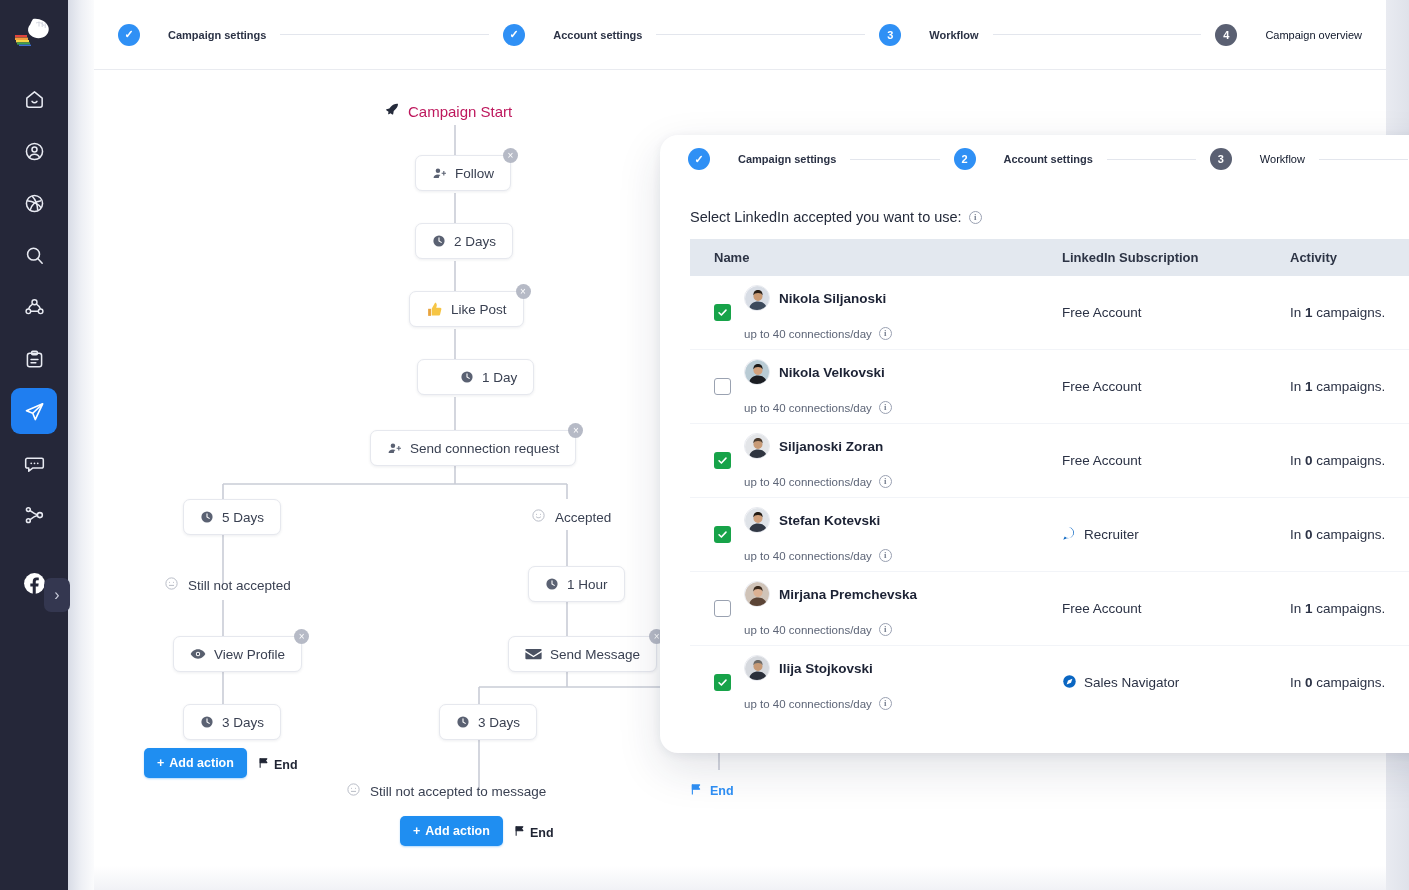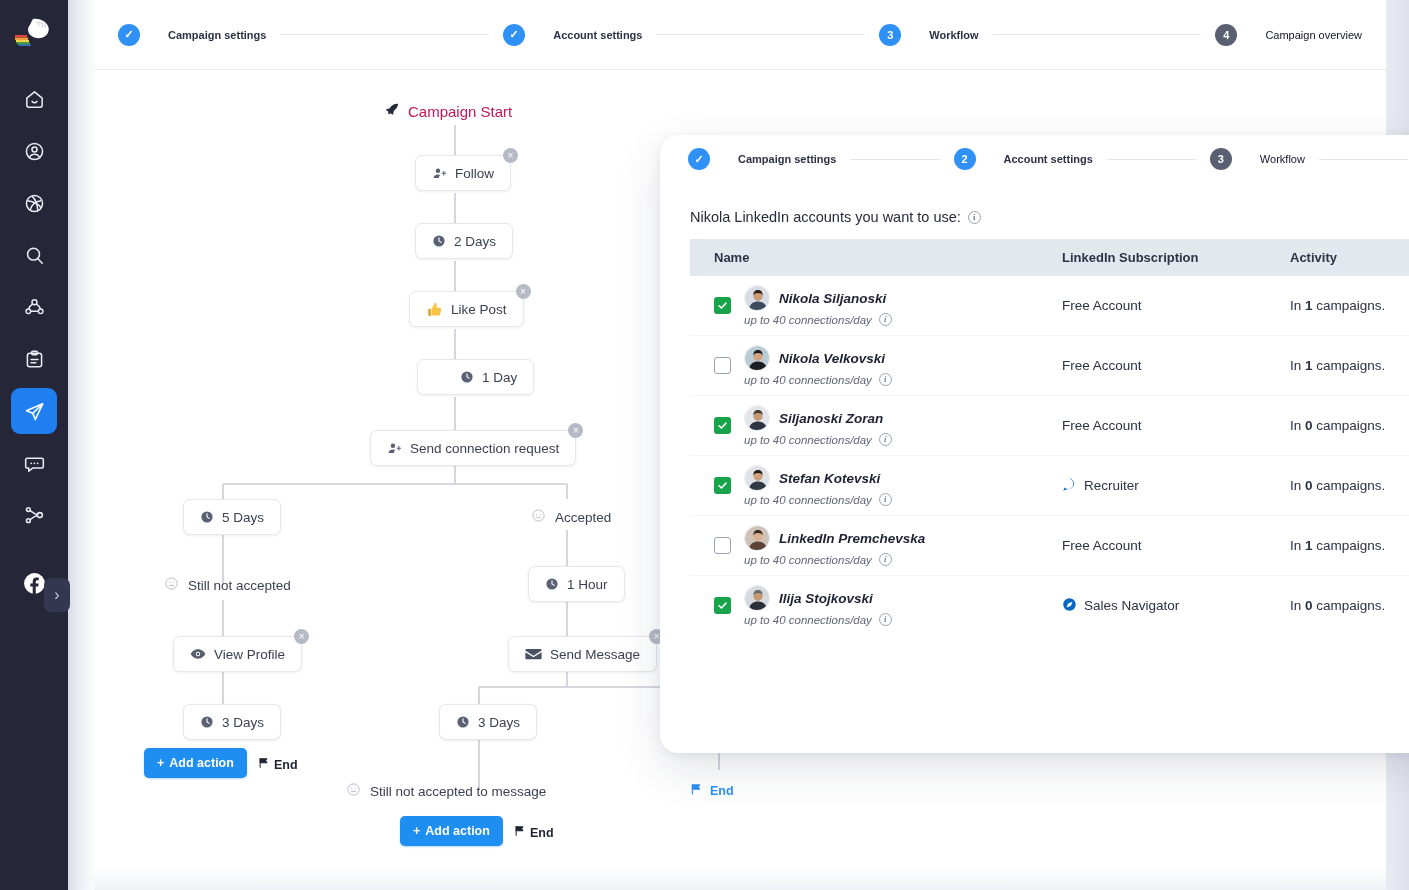--- a/index.html
+++ b/index.html
@@ -163,21 +163,21 @@
   .acct-table tbody td { padding: 9px 12px; vertical-align: middle; border-bottom: 1px solid #f2f4f8; }
   .acct-table tbody tr:last-child td { border-bottom: none; }
   .cb {
     width: 17px; height: 17px; border-radius: 3px;
     display: inline-flex; align-items: center; justify-content: center;
     flex: 0 0 auto;
   }
   .cb.on { background: #17a349; }
   .cb.off { background: #ffffff; border: 1.5px solid #9aa2b1; }
   .name-cell { display: flex; align-items: center; gap: 13px; padding-left: 12px; }
-  .person { display: flex; flex-direction: column; gap: 2px; font-style: italic; }
+  .person { display: flex; flex-direction: column; gap: 16px; }
   .person-top { display: flex; align-items: center; gap: 9px; }
   .avatar {
     width: 26px; height: 26px; border-radius: 50%;
     flex: 0 0 auto; overflow: hidden;
     border: 1px solid #e7e9ef;
   }
   .pname { font-size: 13.5px; font-weight: bold; color: #1c2234; white-space: nowrap; }
   .psub { font-size: 11.5px; color: #5d6577; display: flex; align-items: center; gap: 7px; white-space: nowrap; }
   .sub-cell { font-size: 13.5px; color: #2b3245; display: flex; align-items: center; gap: 7px; white-space: nowrap; }
   .act-cell { font-size: 13.5px; color: #2b3245; white-space: nowrap; }
@@ -552,21 +552,21 @@
       <div class="step-line"></div>
       <div class="step">
         <div class="step-bullet todo">3</div>
         <div class="step-label muted">Workflow</div>
       </div>
       <div class="step-line"></div>
     </div>
 
     <div class="modal-body">
       <div class="select-accounts">
-        <span>Nikola LinkedIn accounts you want to use:</span>
+        <span>Select LinkedIn accepted you want to use:</span>
         <span class="info-i">i</span>
       </div>
 
       <table class="acct-table">
         <thead>
           <tr>
             <th style="width:360px;">Name</th>
             <th style="width:228px;">LinkedIn Subscription</th>
             <th>Activity</th>
           </tr>
@@ -714,21 +714,21 @@
                 <div class="name-cell">
                   <span class="cb off"></span>
                   <div class="person">
                     <div class="person-top">
                       <span class="avatar"><svg width="26" height="26" viewBox="0 0 26 26">
                           <circle cx="13" cy="13" r="13" fill="#cfc3b8"></circle>
                           <path d="M13 15.5 c-4.6 0 -8 2.6 -8.6 6.2 A13 13 0 0 0 13 26 a13 13 0 0 0 8.6 -4.3 c-.6 -3.6 -4 -6.2 -8.6 -6.2z" fill="#5b4436"></path>
                           <circle cx="13" cy="10.4" r="4.5" fill="#dcb193"></circle>
                           <path d="M8.4 9.6 C8.2 5.6 10.4 4 13 4 c2.7 0 4.8 1.6 4.6 5.6 c-.7 -1.8 -2 -2.6 -4.6 -2.6 c-2.5 0 -3.9 .8 -4.6 2.6z" fill="#3b2a1d"></path>
                         </svg></span>
-                      <span class="pname">LinkedIn Premchevska</span>
+                      <span class="pname">Mirjana Premchevska</span>
                     </div>
                     <div class="psub">
                       <span>up to 40 connections/day</span>
                       <span class="info-i">i</span>
                     </div>
                   </div>
                 </div>
               </td>
               <td>
                 <div class="sub-cell">

